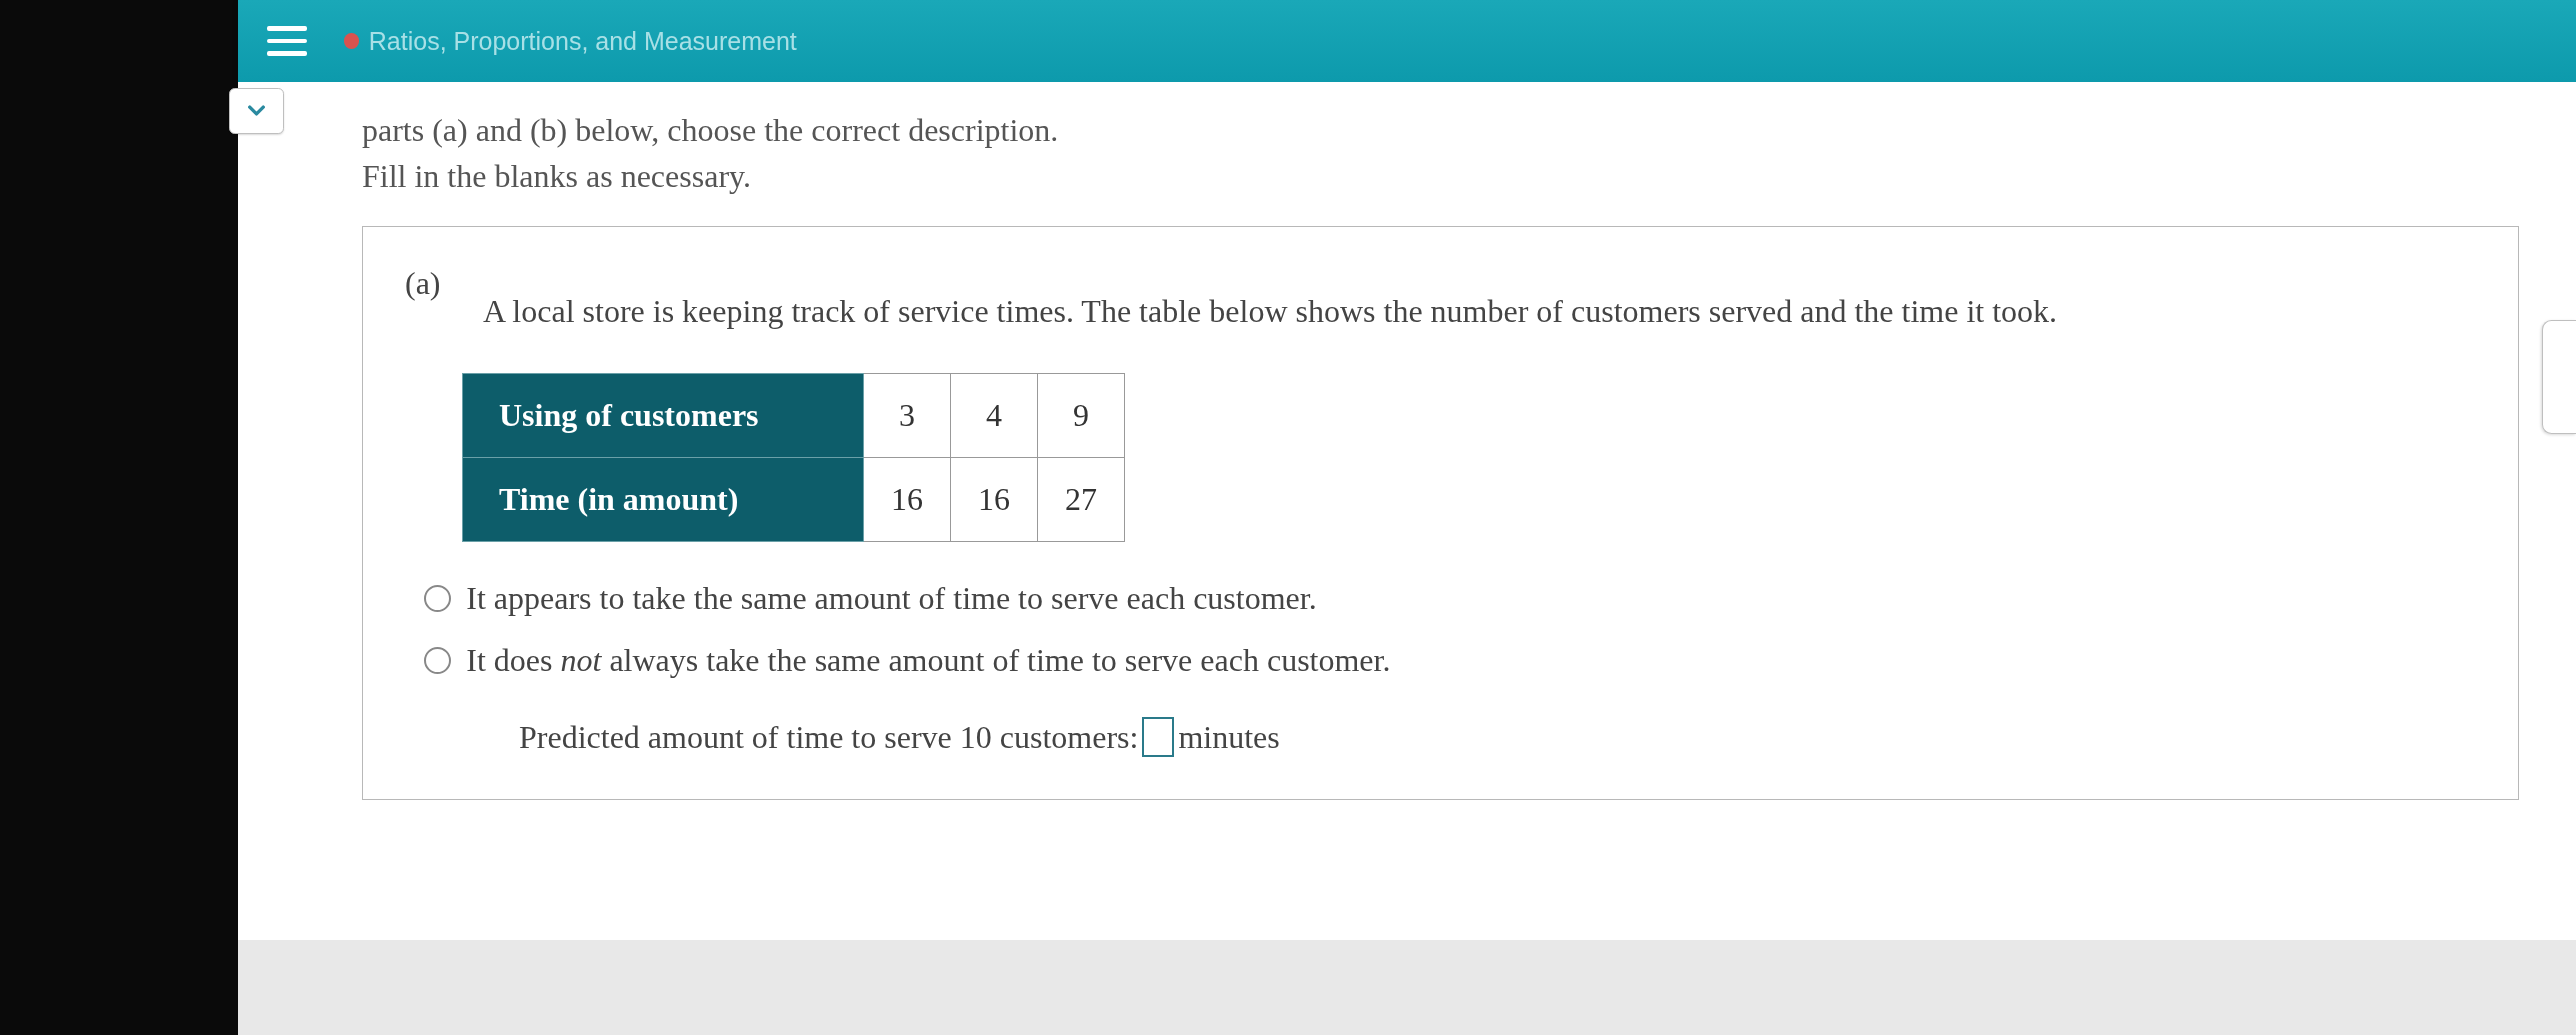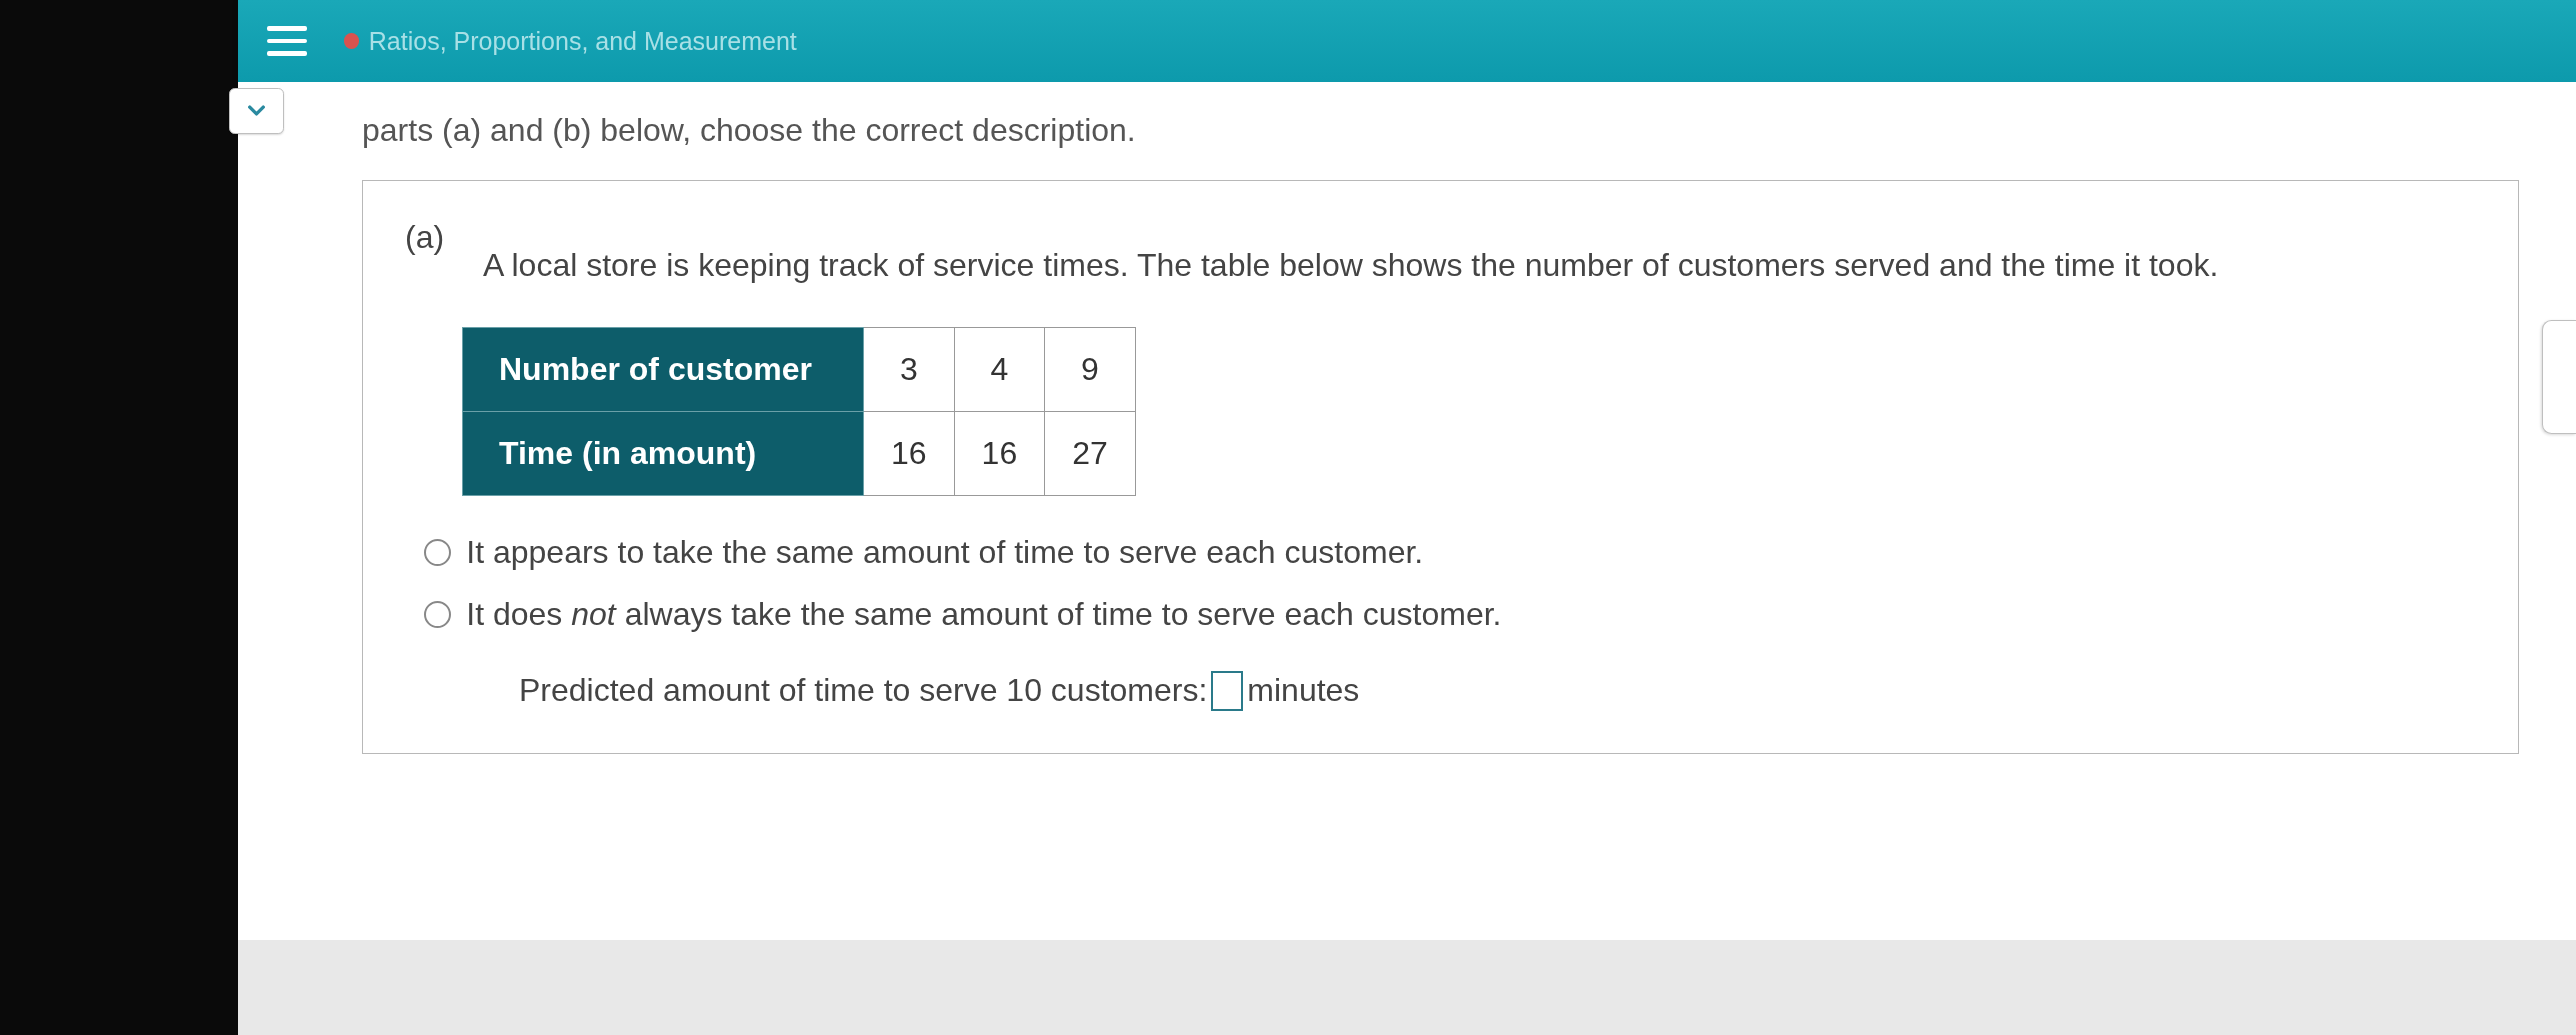--- a/index.html
+++ b/index.html
@@ -66,20 +66,21 @@
     font-size: 32px;
     color: #fff;
     font-weight: 500;
   }
   .content-wrap {
     background: #fff;
     margin: 0;
     padding: 0 57px 38px 57px;
     min-height: 858px;
     position: relative;
+    font-family: Liberation Serif, serif;
   }
   .expand-toggle {
     position: absolute;
     left: -9.5px;
     top: 5.7px;
     width: 55px;
     height: 46px;
     background: #fff;
     border: 1.9px solid #bfbfbf;
     border-radius: 5.7px;
@@ -200,33 +201,34 @@
     <div class="content-wrap">
 
       <div class="expand-toggle">
         <svg viewBox="0 0 24 24">
           <path d="M6 9l6 6 6-6" fill="none" stroke="#2a8aa0" stroke-width="3" stroke-linecap="round" stroke-linejoin="round"></path>
         </svg>
       </div>
 
       <div class="instructions">
         <div>parts (a) and (b) below, choose the correct description.</div>
+        <div>Fill in the blanks as necessary.</div>
       </div>
 
       <div class="question-block">
         <div class="q-row">
           <div class="q-label">(a)</div>
           <div class="q-body">A local store is keeping track of service times. The table below shows the number of customers served and the time it took.</div>
         </div>
 
         <div class="table-wrap">
           <table class="ratio">
             <tbody>
                 <tr>
-              <th>Number of customer</th>
+              <th>Using of customers</th>
               <td>3</td>
               <td>4</td>
               <td>9</td>
             </tr>
             <tr>
               <th>Time (in amount)</th>
               <td>16</td>
               <td>16</td>
               <td>27</td>
             </tr>

